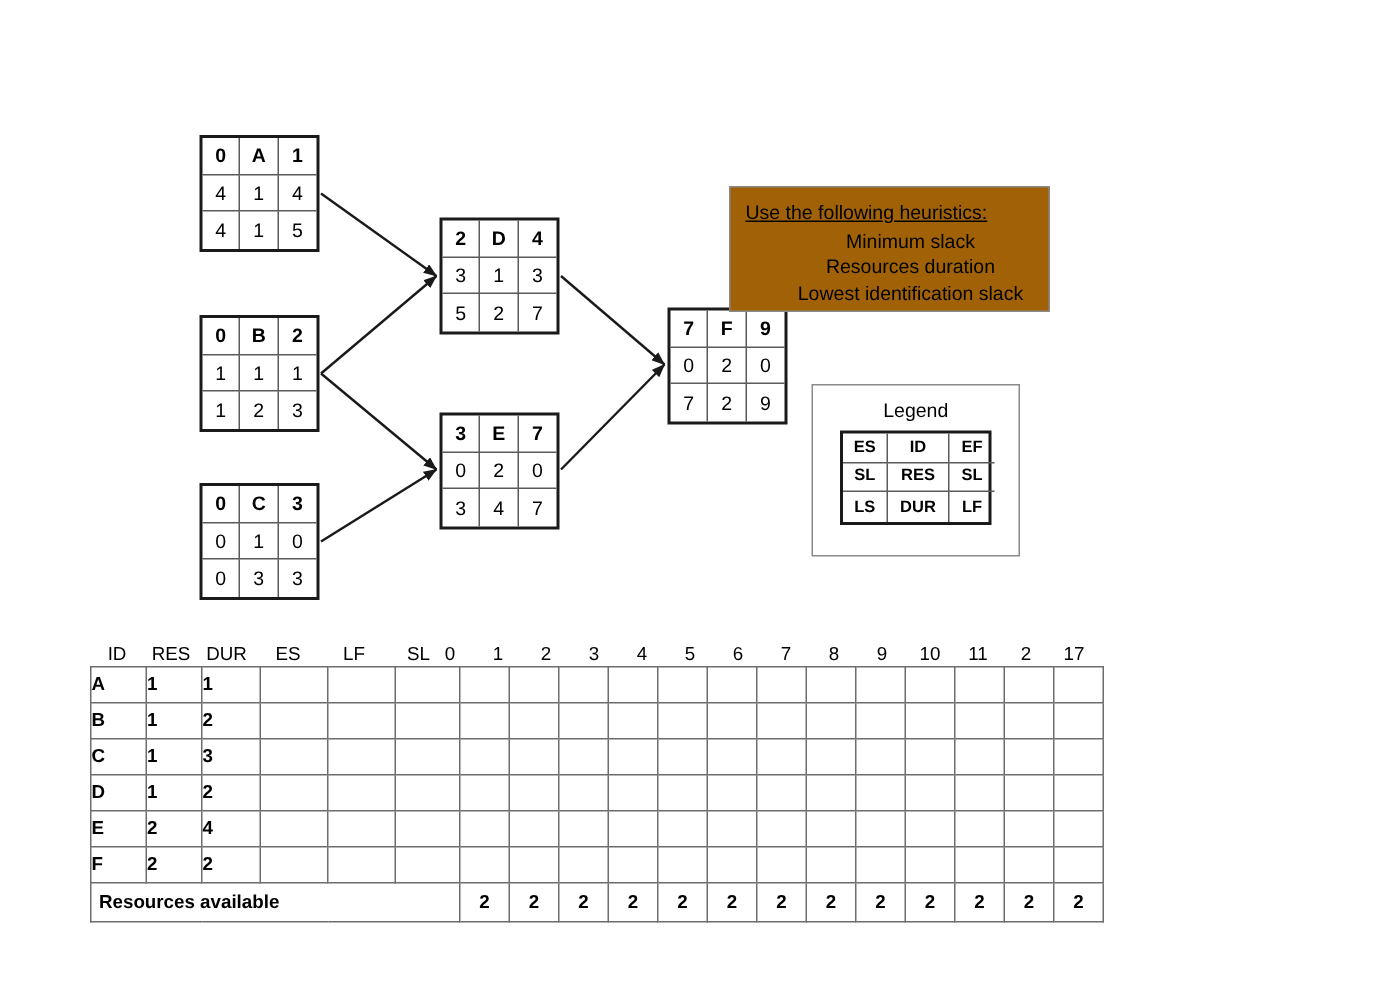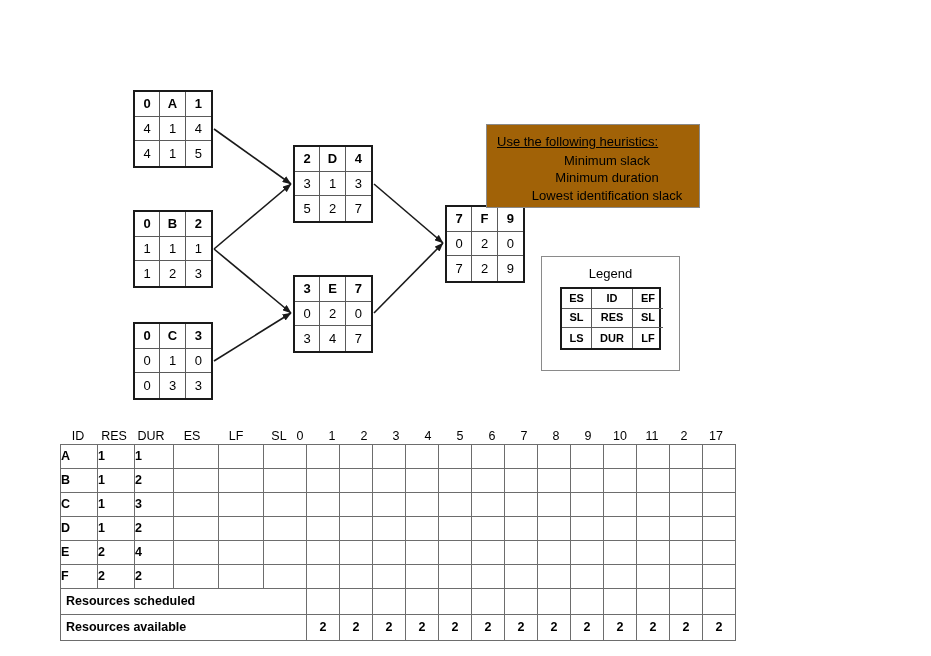--- a/index.html
+++ b/index.html
@@ -276,21 +276,21 @@
     <div class="cell">2</div>
     <div class="cell">0</div>
     <div class="cell">7</div>
     <div class="cell">2</div>
     <div class="cell">9</div>
   </div>
 
   <div id="heuristics">
     <div class="h-title">Use the following heuristics:</div>
     <div class="h-item">Minimum slack</div>
-    <div class="h-item">Minimum duration</div>
+    <div class="h-item">Resources duration</div>
     <div class="h-item">Lowest identification slack</div>
   </div>
 
   <div id="legend">
     <div class="lg-title">Legend</div>
     <div class="lg-grid">
       <div class="lg-cell">ES</div>
       <div class="lg-cell">ID</div>
       <div class="lg-cell">EF</div>
       <div class="lg-cell">SL</div>
@@ -447,36 +447,20 @@
             <td class="c-time blank"></td>
             <td class="c-time blank"></td>
             <td class="c-time blank"></td>
             <td class="c-time blank"></td>
             <td class="c-time blank"></td>
             <td class="c-time blank"></td>
             <td class="c-time blank"></td>
             <td class="c-time blank"></td>
           </tr>
           <tr class="res-row">
-            <td class="spanlbl" colspan="6">Resources scheduled</td>
-            <td class="c-time first-time"></td>
-            <td class="c-time"></td>
-            <td class="c-time"></td>
-            <td class="c-time"></td>
-            <td class="c-time"></td>
-            <td class="c-time"></td>
-            <td class="c-time"></td>
-            <td class="c-time"></td>
-            <td class="c-time"></td>
-            <td class="c-time"></td>
-            <td class="c-time"></td>
-            <td class="c-time"></td>
-            <td class="c-time"></td>
-          </tr>
-          <tr class="res-row">
             <td class="spanlbl" colspan="6">Resources available</td>
             <td class="c-time first-time">2</td>
             <td class="c-time">2</td>
             <td class="c-time">2</td>
             <td class="c-time">2</td>
             <td class="c-time">2</td>
             <td class="c-time">2</td>
             <td class="c-time">2</td>
             <td class="c-time">2</td>
             <td class="c-time">2</td>

